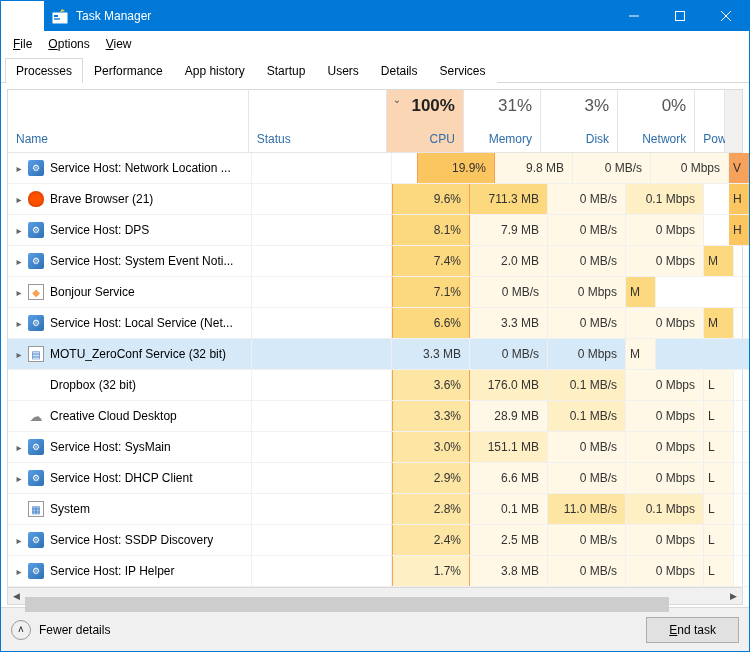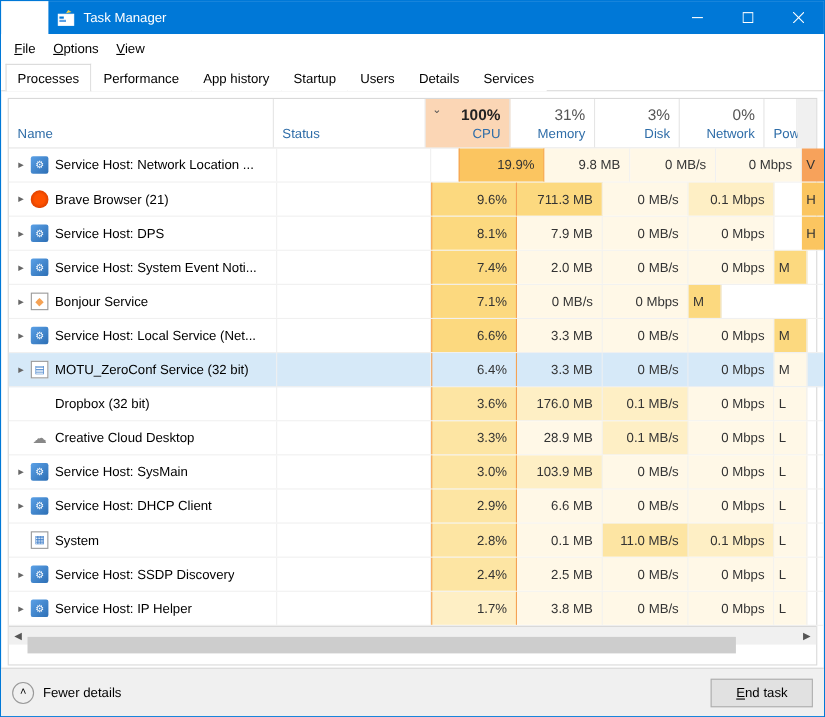--- a/index.html
+++ b/index.html
@@ -23,21 +23,21 @@
 .content { flex: 1; display: flex; flex-direction: column; padding: 6px 6px 2px 6px; min-height: 0; }
 
 .grid { flex: 1; display: flex; flex-direction: column; border: 1px solid #d9d9d9; min-height: 0; background: #fff; }
 
 .grid-header { display: flex; border-bottom: 1px solid #e5e5e5; font-size: 12px; color: #2f6da8; }
 .grid-header .hcell { border-right: 1px solid #e5e5e5; padding: 6px 8px; display: flex; flex-direction: column; justify-content: flex-end; }
 .hcell.name { width: 244px; }
 .hcell.status { width: 140px; }
 .hcell.numcol { width: 78px; text-align: right; align-items: flex-end; position: relative; }
 .hcell.power { width: 30px; }
-.hcell .pct { font-size: 14px; color: #555; margin-bottom: 2px; }
+.hcell .pct { font-size: 17px; color: #555; margin-bottom: 16px; }
 .hcell .lbl { font-size: 12px; }
 .hcell.cpu { background: #fbd6b5; }
 .hcell.cpu .pct { color: #222; font-weight: 600; }
 .sort-arrow { position: absolute; top: 4px; left: 6px; font-size: 10px; color: #555; }
 .row { display: flex; height: 31px; border-bottom: 1px solid #f0f0f0; font-size: 12px; align-items: stretch; }
 .row.selected { background: #d6e9f8; }
 .row.selected .numcell { background: #d6e9f8 !important; }
 .cell { display: flex; align-items: center; border-right: 1px solid #f0f0f0; }
 .cell.name { width: 244px; padding-left: 4px; }
 .cell.status { width: 140px; }
@@ -248,21 +248,20 @@
             <div class="cell numcell heat0">0 Mbps</div>
             <div class="cell power heat3">M</div>
           </div>
           <div class="row selected">
             <div class="cell name">
               <span class="expander">▸</span>
               <span class="proc-icon motu-icon"></span>
               <span class="proc-name">MOTU_ZeroConf Service (32 bit)</span>
             </div>
             <div class="cell status"></div>
-            <div class="cell numcell cpu-col heat0">6.4%</div>
             <div class="cell numcell heat0">3.3 MB</div>
             <div class="cell numcell heat0">0 MB/s</div>
             <div class="cell numcell heat0">0 Mbps</div>
             <div class="cell power heat0">M</div>
           </div>
           <div class="row">
             <div class="cell name">
               <span class="expander"></span>
               <span class="proc-icon blank-icon"></span>
               <span class="proc-name">Dropbox (32 bit)</span>
@@ -288,21 +287,21 @@
             <div class="cell power heat0">L</div>
           </div>
           <div class="row">
             <div class="cell name">
               <span class="expander">▸</span>
               <span class="proc-icon svc-icon"></span>
               <span class="proc-name">Service Host: SysMain</span>
             </div>
             <div class="cell status"></div>
             <div class="cell numcell cpu-col heat2">3.0%</div>
-            <div class="cell numcell heat1">103.9 MB</div>
+            <div class="cell numcell heat1">151.1 MB</div>
             <div class="cell numcell heat0">0 MB/s</div>
             <div class="cell numcell heat0">0 Mbps</div>
             <div class="cell power heat0">L</div>
           </div>
           <div class="row">
             <div class="cell name">
               <span class="expander">▸</span>
               <span class="proc-icon svc-icon"></span>
               <span class="proc-name">Service Host: DHCP Client</span>
             </div>

